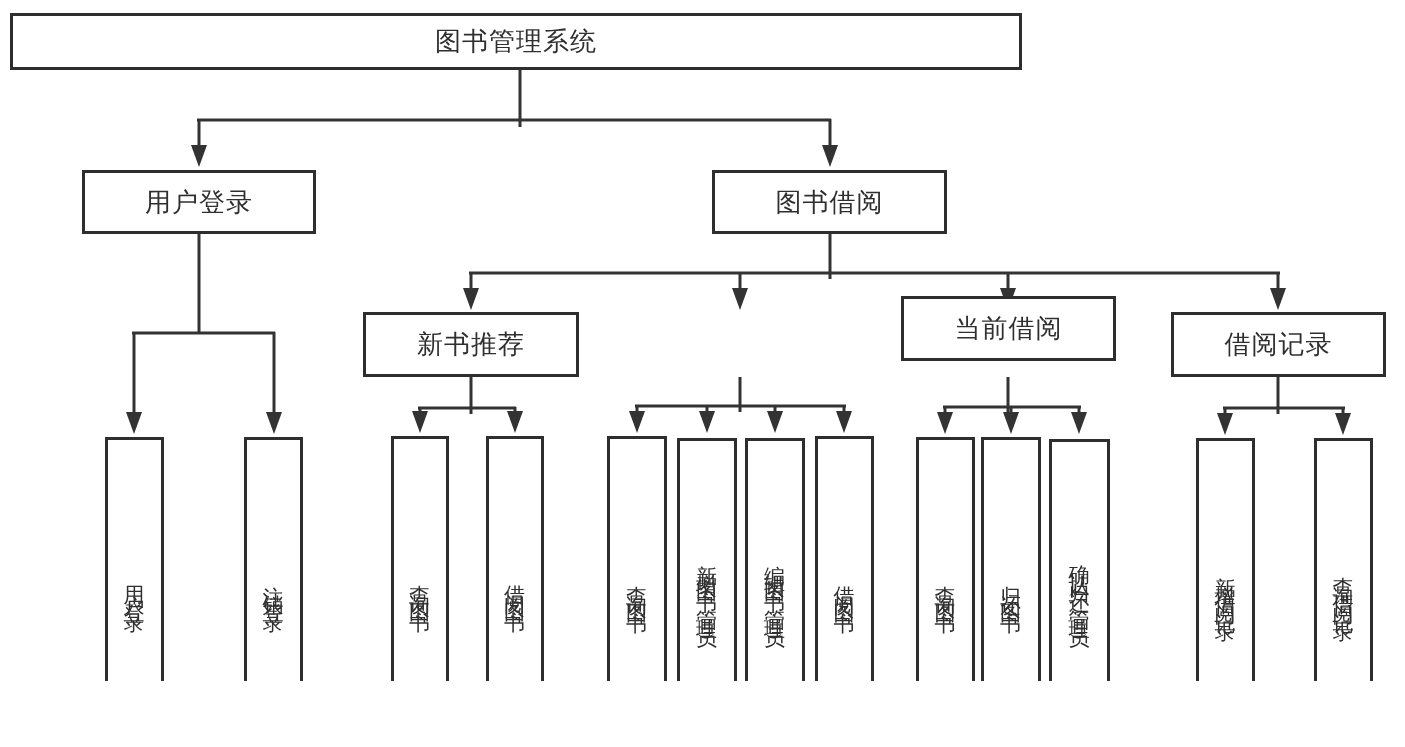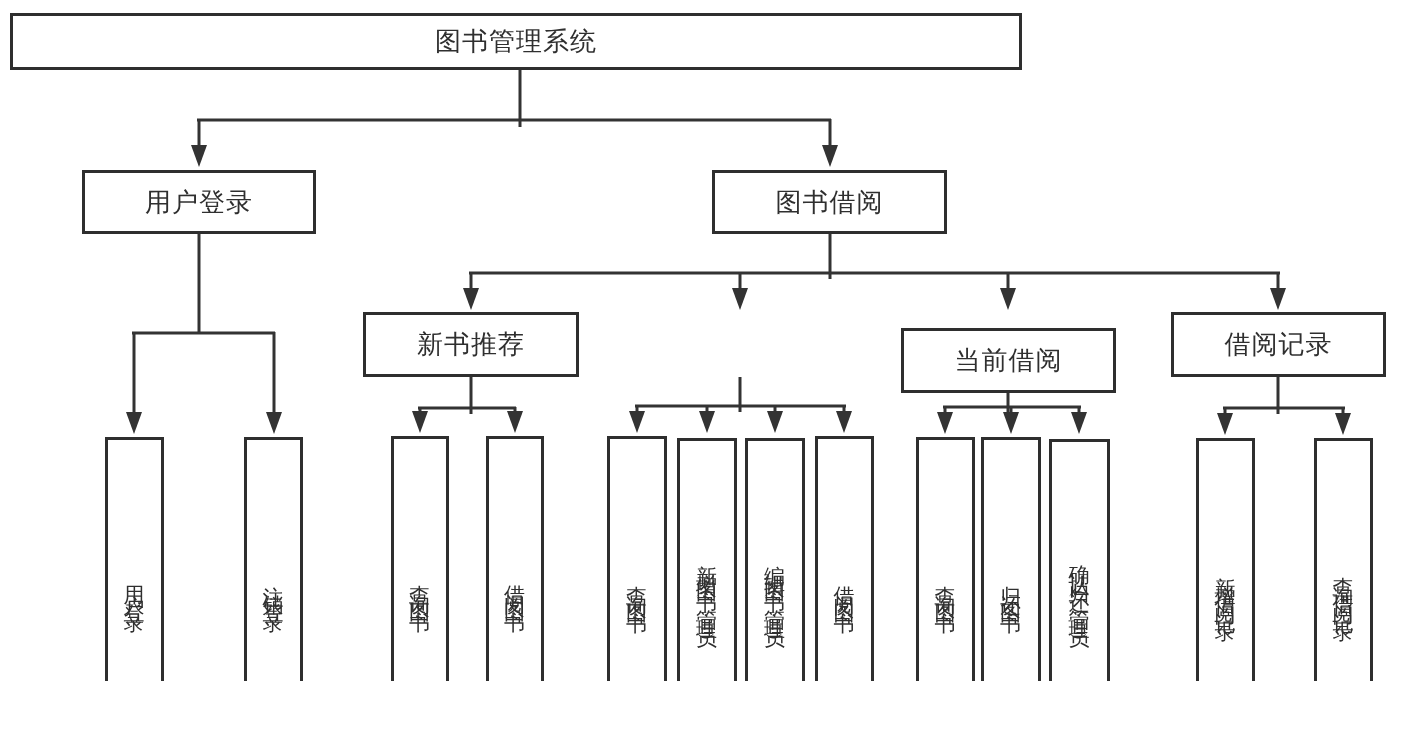--- a/index.html
+++ b/index.html
@@ -151,21 +151,21 @@
   <div class="box hbox" style="left:82px;top:170px;width:234px;height:64px">
     <span>用户登录</span>
   </div>
   <div class="box hbox" style="left:712px;top:170px;width:235px;height:64px">
     <span>图书借阅</span>
   </div>
 
   <div class="box hbox" style="left:363px;top:312px;width:216px;height:65px">
     <span>新书推荐</span>
   </div>
-  <div class="box hbox" style="left:901px;top:328px;width:215px;height:65px">
+  <div class="box hbox" style="left:901px;top:296px;width:215px;height:65px">
     <span>当前借阅</span>
   </div>
   <div class="box hbox" style="left:1171px;top:312px;width:215px;height:65px">
     <span>借阅记录</span>
   </div>
 
   <div class="box vbox" style="left:105px;top:437px;width:59px;height:300px">
     <span class="vlabel">用户登录</span>
   </div>
   <div class="box vbox" style="left:244px;top:437px;width:59px;height:300px">

